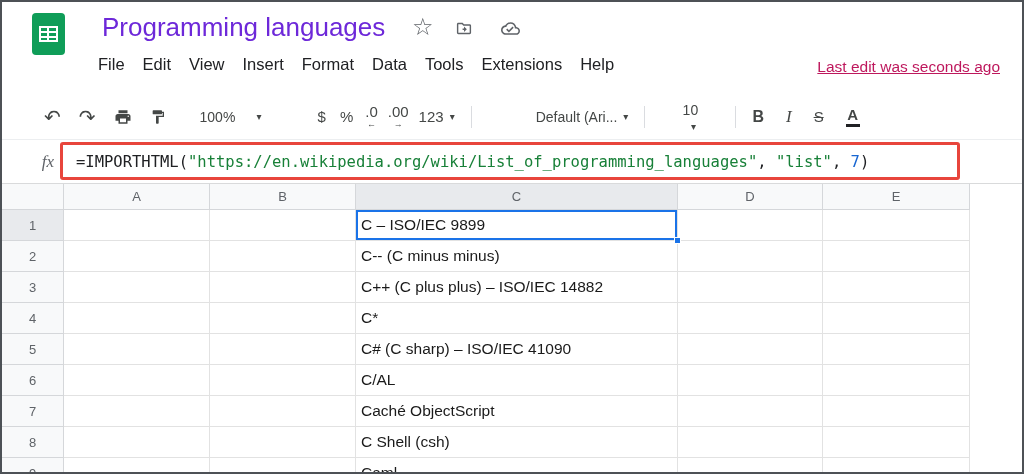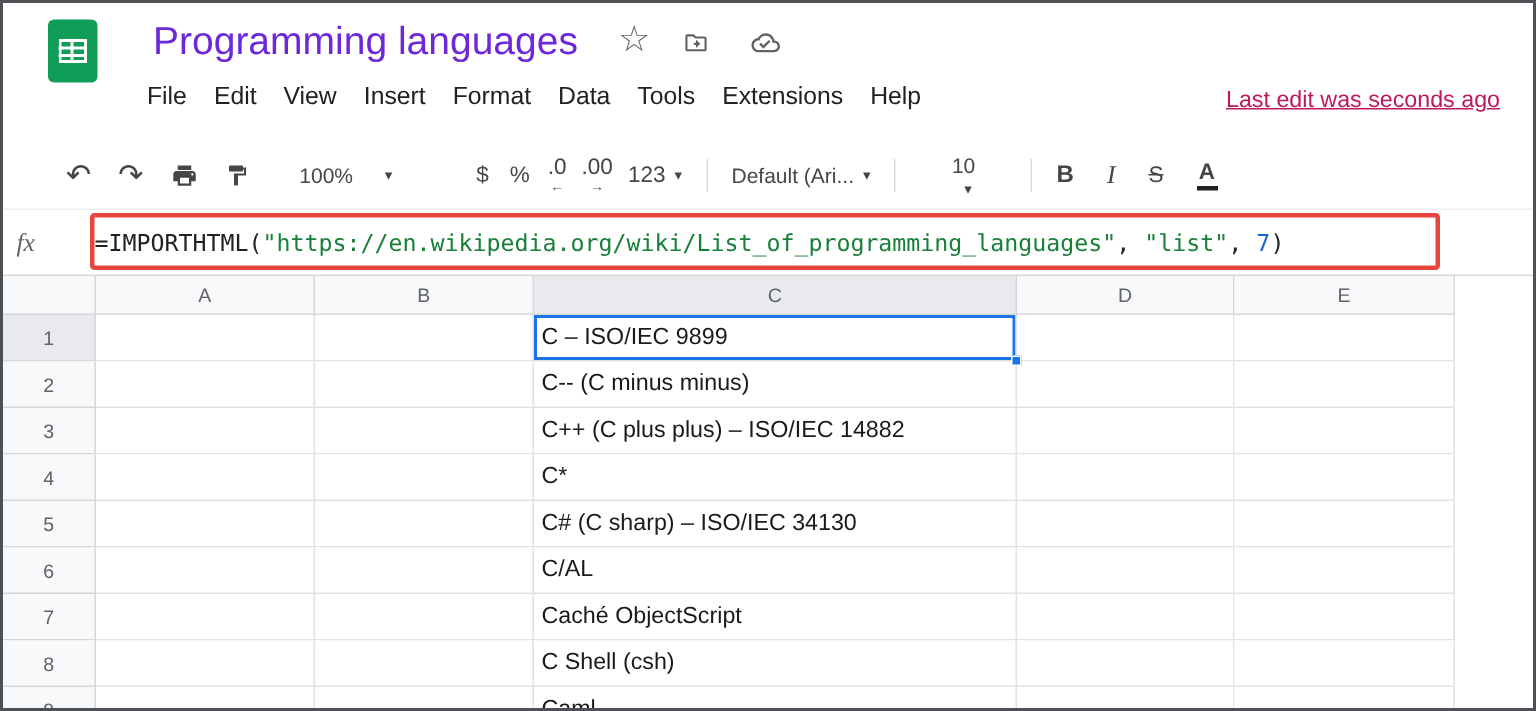--- a/index.html
+++ b/index.html
@@ -32,36 +32,36 @@
              display:flex; align-items:center; padding-left:42px; color:#444746;
              border-bottom:1px solid #eceef0; }
   .tb { display:flex; align-items:center; justify-content:center; height:30px; cursor:pointer; }
   .tb-glyph { font-size:20px; line-height:20px; }
   .caret { font-size:10px; color:#444746; margin-left:6px; }
   .zoom-ctl { margin-left:34px; width:62px; justify-content:space-between; font-size:14px; }
   .num-ctl { font-size:15px; }
   .stack { display:flex; flex-direction:column; align-items:center; line-height:1; }
   .stack .small-arrow { font-size:9px; margin-top:1px; }
   .tb-sep { width:1px; height:22px; background:#dadce0; margin:0 16px; }
-  .font-ctl { font-size:14px; white-space:nowrap; }
+  .font-ctl { font-size:14px; white-space:nowrap;margin-left:48px; }
   .size-ctl { width:58px; justify-content:space-between; font-size:14px;flex-direction:column; }
   .fmt-b { font-weight:bold; font-size:16px; }
   .fmt-i { font-family:"Liberation Serif", serif; font-style:italic; font-size:17px; }
   .fmt-s { font-size:15px; text-decoration:line-through; }
   .fmt-a { display:flex; flex-direction:column; align-items:center; }
   .fmt-a .a-letter { font-size:15px; font-weight:bold; line-height:15px; }
   .fmt-a .a-bar { width:14px; height:3px; background:#202124; margin-top:2px; }
   .mr10{margin-right:10px;} .mr12{margin-right:12px;} .mr14{margin-right:14px;}
   .mr18{margin-right:18px;} .mr22{margin-right:22px;}
 
   
   .formula-bar { position:absolute; top:138px; left:0; width:100%; height:44px; background:#fff;
                  border-bottom:1px solid #d9dadb; display:flex; align-items:center; }
-  .fx { margin-left:9px; width:30px; font-family:"Liberation Serif", serif; font-style:italic;
-        font-size:17px; color:#5f6368; }
+  .fx { margin-left:22px; width:30px; font-family:"Liberation Serif", serif; font-style:italic;
+        font-size:17px; color:#5f6368;text-align:right; }
   .formula-text { margin-left:22px; font-family:"DejaVu Sans Mono", monospace; font-size:15.5px;
                   color:#202124; white-space:nowrap; }
   .f-str { color:#188038; }
   .f-num { color:#1967d2; }
   .annotation { position:absolute; left:58px; top:2px; width:900px; height:38px;
                 border:3px solid #e8453c; border-radius:3px; pointer-events:none; z-index:5; }
 
   
   .grid { position:absolute; top:182px; left:0; width:100%; height:292px; background:#fff; }
   .grid-header-row { display:flex; height:26px; }
@@ -221,21 +221,21 @@
           <div class="cell w-a"></div>
           <div class="cell w-b"></div>
           <div class="cell w-c">C*</div>
           <div class="cell w-d"></div>
           <div class="cell w-e"></div>
         </div>
         <div class="grid-row">
           <div class="row-header">5</div>
           <div class="cell w-a"></div>
           <div class="cell w-b"></div>
-          <div class="cell w-c">C# (C sharp) – ISO/IEC 34130</div>
+          <div class="cell w-c">C# (C sharp) – ISO/IEC 41090</div>
           <div class="cell w-d"></div>
           <div class="cell w-e"></div>
         </div>
         <div class="grid-row">
           <div class="row-header">6</div>
           <div class="cell w-a"></div>
           <div class="cell w-b"></div>
           <div class="cell w-c">C/AL</div>
           <div class="cell w-d"></div>
           <div class="cell w-e"></div>

